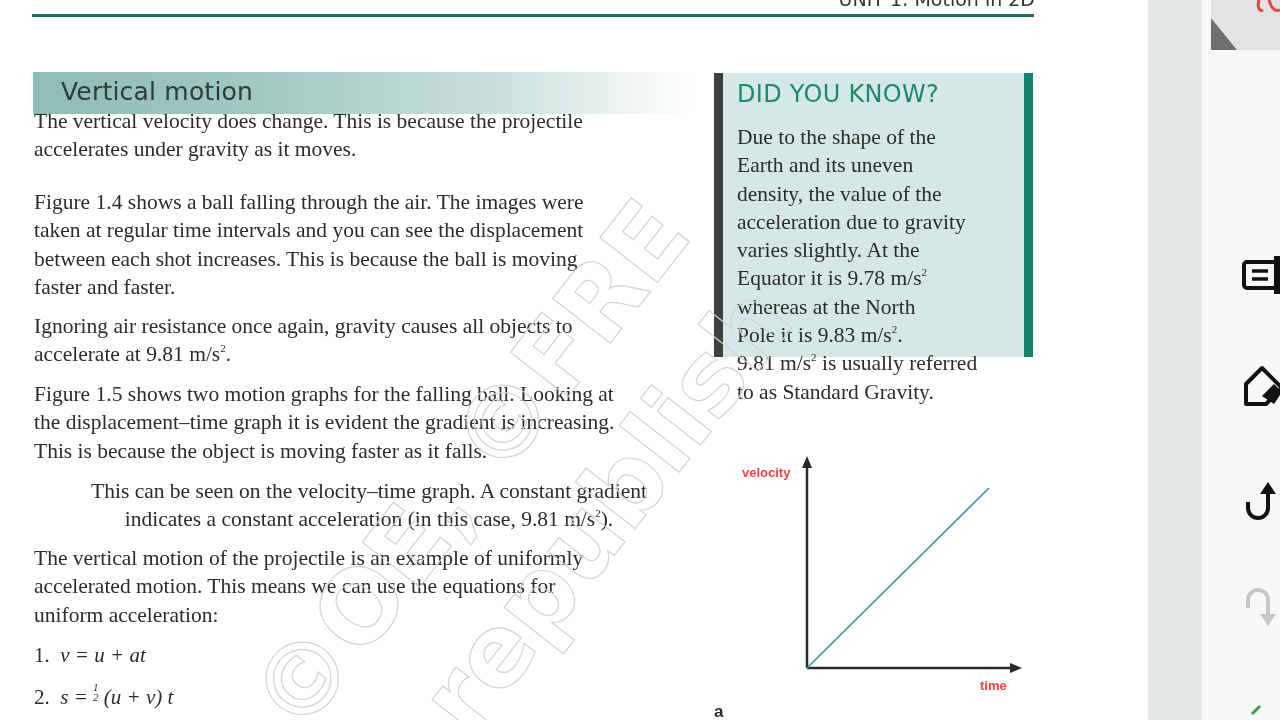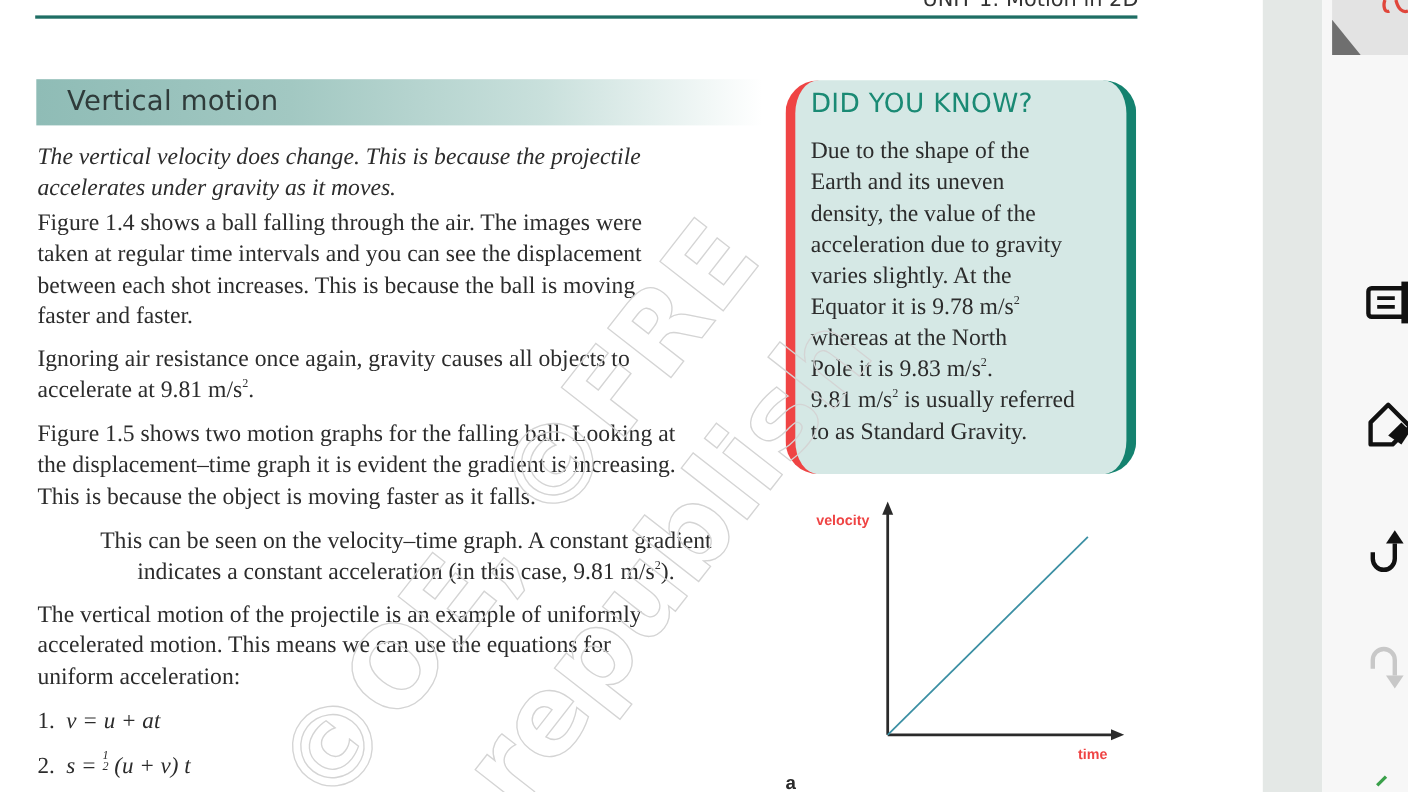--- a/index.html
+++ b/index.html
@@ -26,23 +26,23 @@
   }
 
   .body-text { position:absolute; left:34px; width:670px; font-size:21.5px; line-height:28.4px; color:#2c2c2c; }
   .body-text p { margin:0; }
   sup { font-size:11px; vertical-align:9px; line-height:0; }
   .eq { position:absolute; left:34px; font-size:21px; color:#2c2c2c; }
   .eq i { font-style:italic; }
   .frac { display:inline-block; font-size:11px; line-height:10px; vertical-align:3px; text-align:center; font-style:italic; }
 
   .dyk {
-    position:absolute; left:714px; top:73px; width:319px; height:358px;
+    position:absolute; left:714px; top:73px; width:319px; height:284px;
     background:#d5e8e5;
-    border-left:9px solid #ef4444; border-right:9px solid #14826f; box-sizing:border-box;border-radius:30px;
+    border-left:9px solid #404040; border-right:9px solid #14826f; box-sizing:border-box;
   }
   .dyk-title {
     position:absolute; left:14px; top:7px;
     font-family:"DejaVu Sans", sans-serif; font-size:24px; color:#1a8a74; letter-spacing:0.3px;
   }
   .dyk-body {
     position:absolute; left:14px; top:50px; width:290px;
     font-size:21.5px; line-height:28.3px; color:#2c2c2c;
   }
 
@@ -61,21 +61,21 @@
 <body>
 
 <div class="page">
   <div class="unit-header">UNIT 1: Motion in 2D</div>
   <div class="header-rule"></div>
 
   <div class="section-heading">
     <span>Vertical motion</span>
   </div>
 
-  <div class="body-text" style="top:128px;font-style:italic;">
+  <div class="body-text" style="top:107px;">
     <p>The vertical velocity does change. This is because the projectile</p>
     <p>accelerates under gravity as it moves.</p>
   </div>
 
   <div class="body-text" style="top:188px;">
     <p>Figure 1.4 shows a ball falling through the air. The images were</p>
     <p>taken at regular time intervals and you can see the displacement</p>
     <p>between each shot increases. This is because the ball is moving</p>
     <p>faster and faster.</p>
   </div>

